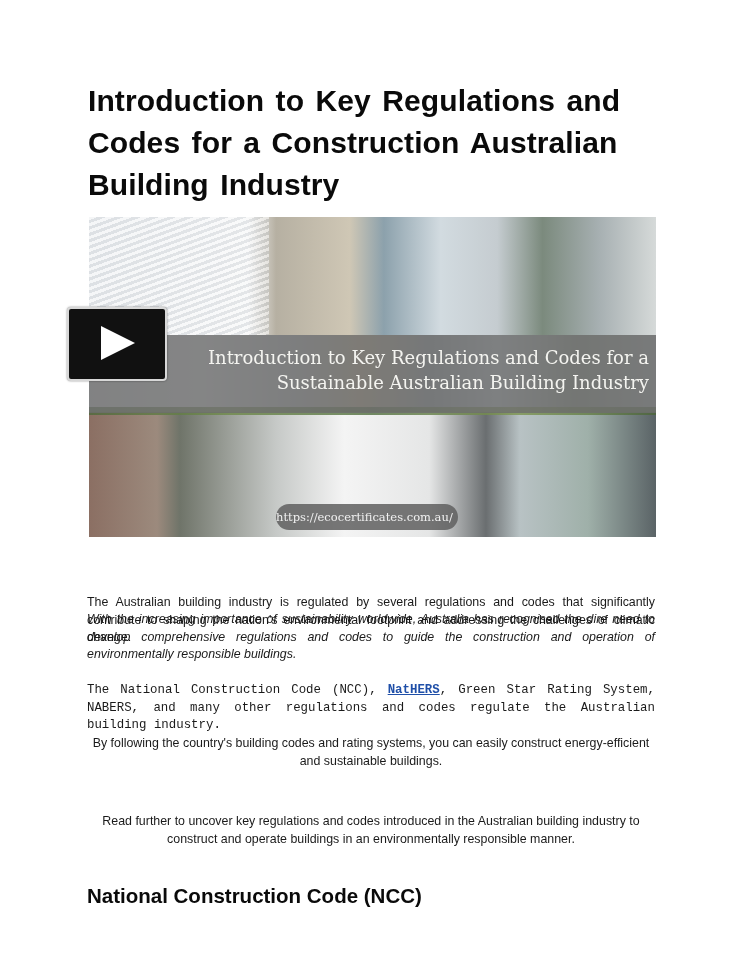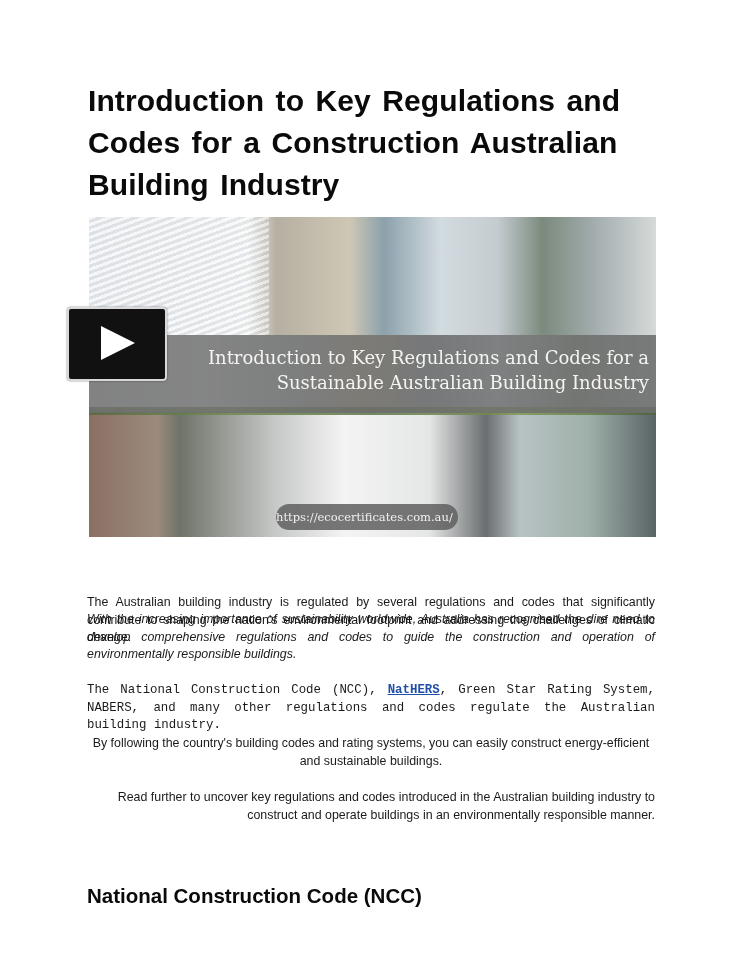--- a/index.html
+++ b/index.html
@@ -28,21 +28,21 @@
   .logo-eco { font-family: "DejaVu Sans", sans-serif; font-weight: bold; font-size: 22px; color: #8ed83a; letter-spacing: -1px; line-height: 26px; }
   .logo-cert { font-family: "DejaVu Sans", sans-serif; font-size: 12px; color: #eeeeee; margin-left: 2px; line-height: 26px; }
   .url-pill { position: absolute; left: 187px; top: 287px; width: 182px; height: 26px; border-radius: 13px; background: rgba(95,95,95,0.85); color: #f1f1f1; font-family: "DejaVu Serif", "Liberation Serif", serif; font-size: 11.5px; line-height: 26px; }
   .play-button { position: absolute; left: 67px; top: 307px; width: 96px; height: 70px; background: #111111; border: 2px solid #d8d8d8; border-radius: 4px; box-shadow: 0 0 2px rgba(0,0,0,.5); cursor: pointer; }
   .play-button svg { position: absolute; left: 30px; top: 15px; }
   .body-text { position: absolute; left: 87px; width: 568px; margin: 0; font-family: "Liberation Sans", sans-serif; font-size: 12.4px; line-height: 17.5px; color: #1a1a1a; text-align: justify; }
   .p1 { top: 560px; margin-top: 34px; }
   .p2 { top: 611px; font-style: italic; }
   .p3 { top: 682px; font-family: Liberation Mono, monospace; }
   .p4 { top: 735px; text-align: center; }
-  .p5 { top: 789px; text-align: right; }
+  .p5 { top: 813px; text-align: center; }
   .nathers-link { color: #1f4fa8; font-weight: bold; text-decoration: underline; cursor: pointer; }
   .section-heading { position: absolute; left: 87px; top: 882px; margin: 0; font-family: "Liberation Sans", sans-serif; font-weight: bold; font-size: 20.5px; line-height: 28px; color: #0a0a0a; }
 </style>
 </head>
 <body>
 
 <h1 class="page-title">Introduction to Key Regulations and Codes for a Construction Australian Building Industry</h1>
 
 <div class="hero">
   <div class="hero-top"></div>

